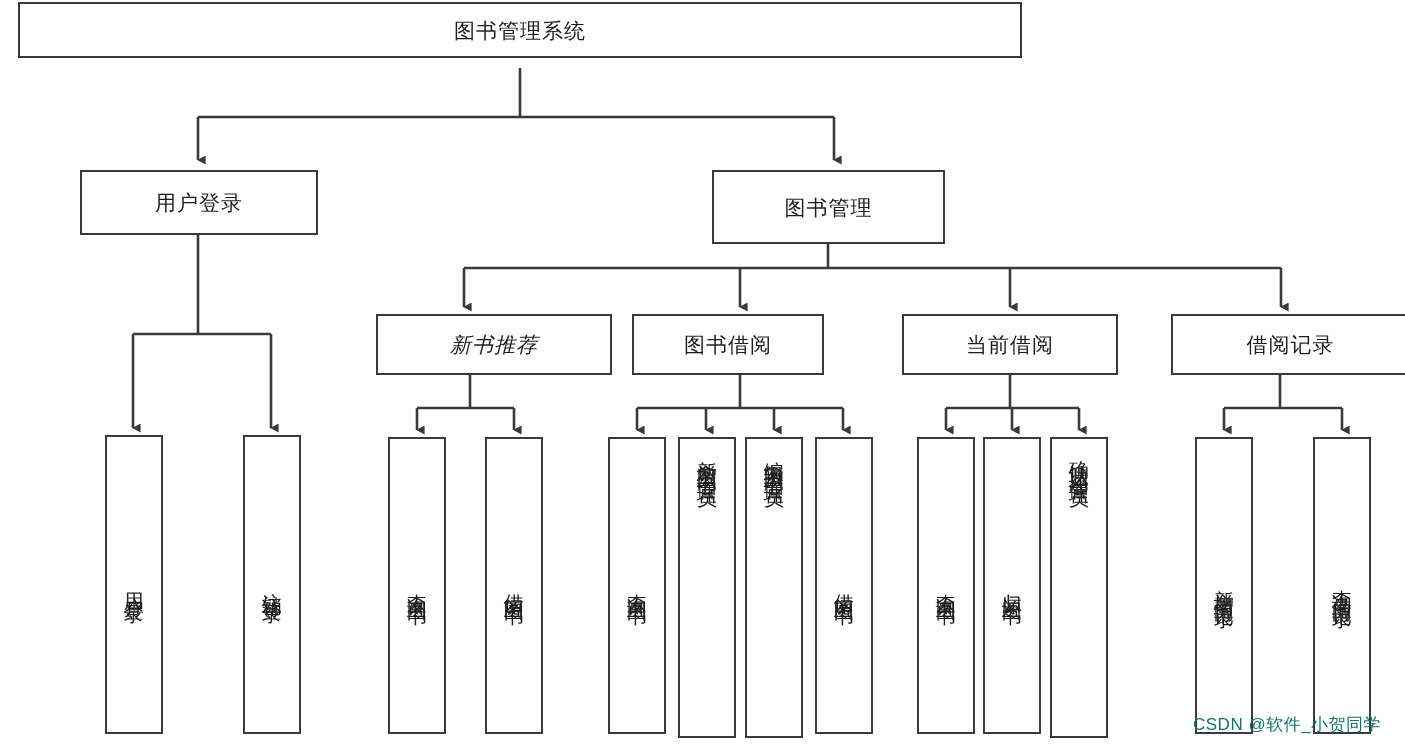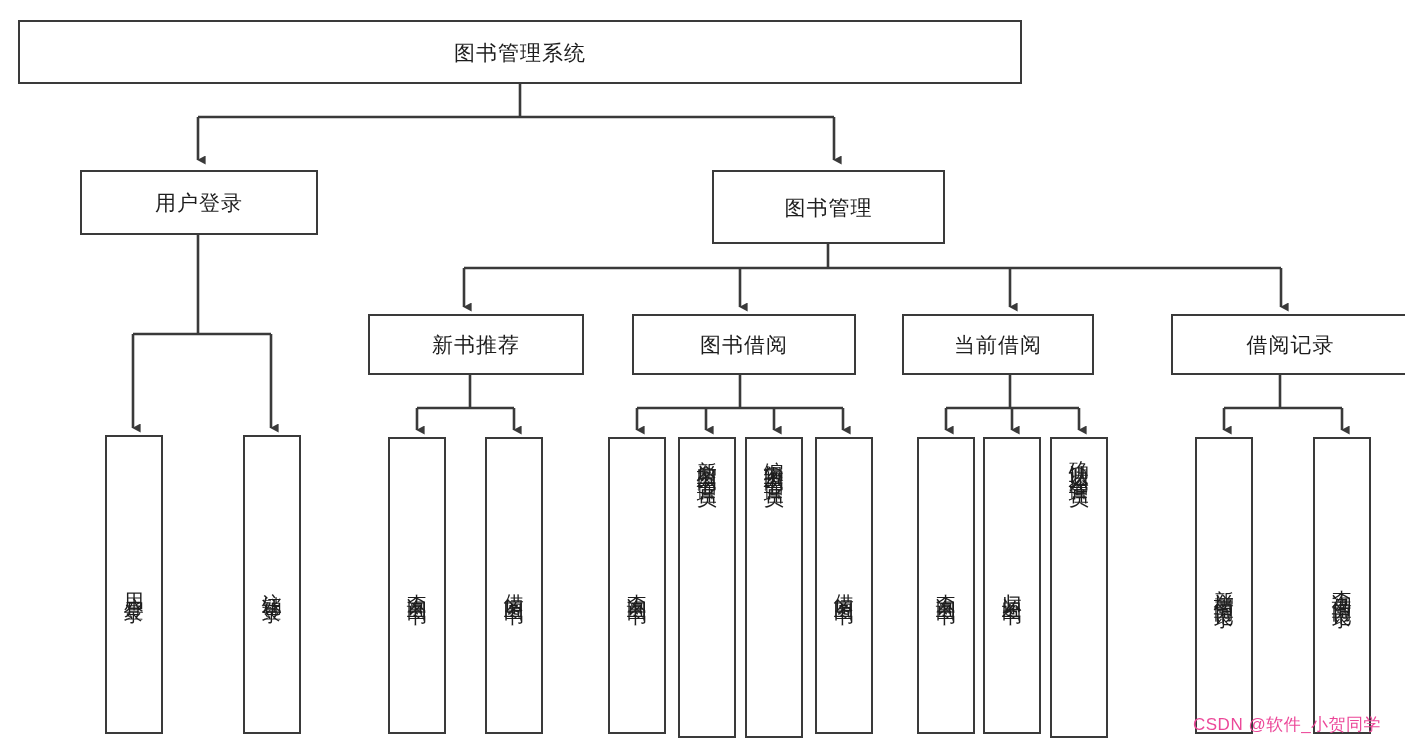--- a/index.html
+++ b/index.html
@@ -15,21 +15,21 @@
     font-size:20px;
     color:#1d1d1d;
     line-height:1.02;
     letter-spacing:4px;
     white-space:nowrap;
   }
   .node.vlabel.mid{align-items:center;padding-top:0;}
   #wires{position:absolute;left:0;top:0;width:1405px;height:747px;pointer-events:none;}
   #watermark{
     position:absolute;left:1193px;top:713px;
-    font-size:17px;color:#ec4899;letter-spacing:.5px;
+    font-size:17px;color:#0f766e;letter-spacing:.5px;
     white-space:nowrap;
   }
 </style>
 </head>
 <body>
 
 <div id="stage">
 
   <svg id="wires" viewBox="0 0 1405 747">
     <defs>
@@ -74,38 +74,38 @@
       <path d="M1012,408 L1012,430" marker-end="url(#arrow)"></path>
       <path d="M1079,408 L1079,430" marker-end="url(#arrow)"></path>
 
       <path d="M1280,375 L1280,408"></path>
       <path d="M1224,408 L1342,408"></path>
       <path d="M1224,408 L1224,430" marker-end="url(#arrow)"></path>
       <path d="M1342,408 L1342,430" marker-end="url(#arrow)"></path>
     </g>
   </svg>
 
-  <div class="node hlabel" style="left:18px;top:20px;width:1004px;height:64px;text-align:right;">
+  <div class="node hlabel" style="left:18px;top:2px;width:1004px;height:56px;text-align:right;">
     <span class="txt">图书管理系统</span>
   </div>
 
   <div class="node hlabel" style="left:80px;top:170px;width:238px;height:65px;">
     <span class="txt">用户登录</span>
   </div>
   <div class="node hlabel" style="left:712px;top:170px;width:233px;height:74px;">
     <span class="txt">图书管理</span>
   </div>
 
-  <div class="node hlabel" style="left:368px;top:314px;width:216px;height:61px;">
+  <div class="node hlabel" style="left:376px;top:314px;width:236px;height:61px;font-style:italic;">
     <span class="txt">新书推荐</span>
   </div>
-  <div class="node hlabel" style="left:632px;top:314px;width:224px;height:61px;">
+  <div class="node hlabel" style="left:632px;top:314px;width:192px;height:61px;">
     <span class="txt">图书借阅</span>
   </div>
-  <div class="node hlabel" style="left:902px;top:314px;width:192px;height:61px;">
+  <div class="node hlabel" style="left:902px;top:314px;width:216px;height:61px;">
     <span class="txt">当前借阅</span>
   </div>
   <div class="node hlabel" style="left:1171px;top:314px;width:239px;height:61px;">
     <span class="txt">借阅记录</span>
   </div>
 
   <div class="node vlabel mid" style="left:105px;top:435px;width:58px;height:299px;">
     <span class="txt">用户登录</span>
   </div>
   <div class="node vlabel mid" style="left:243px;top:435px;width:58px;height:299px;">

